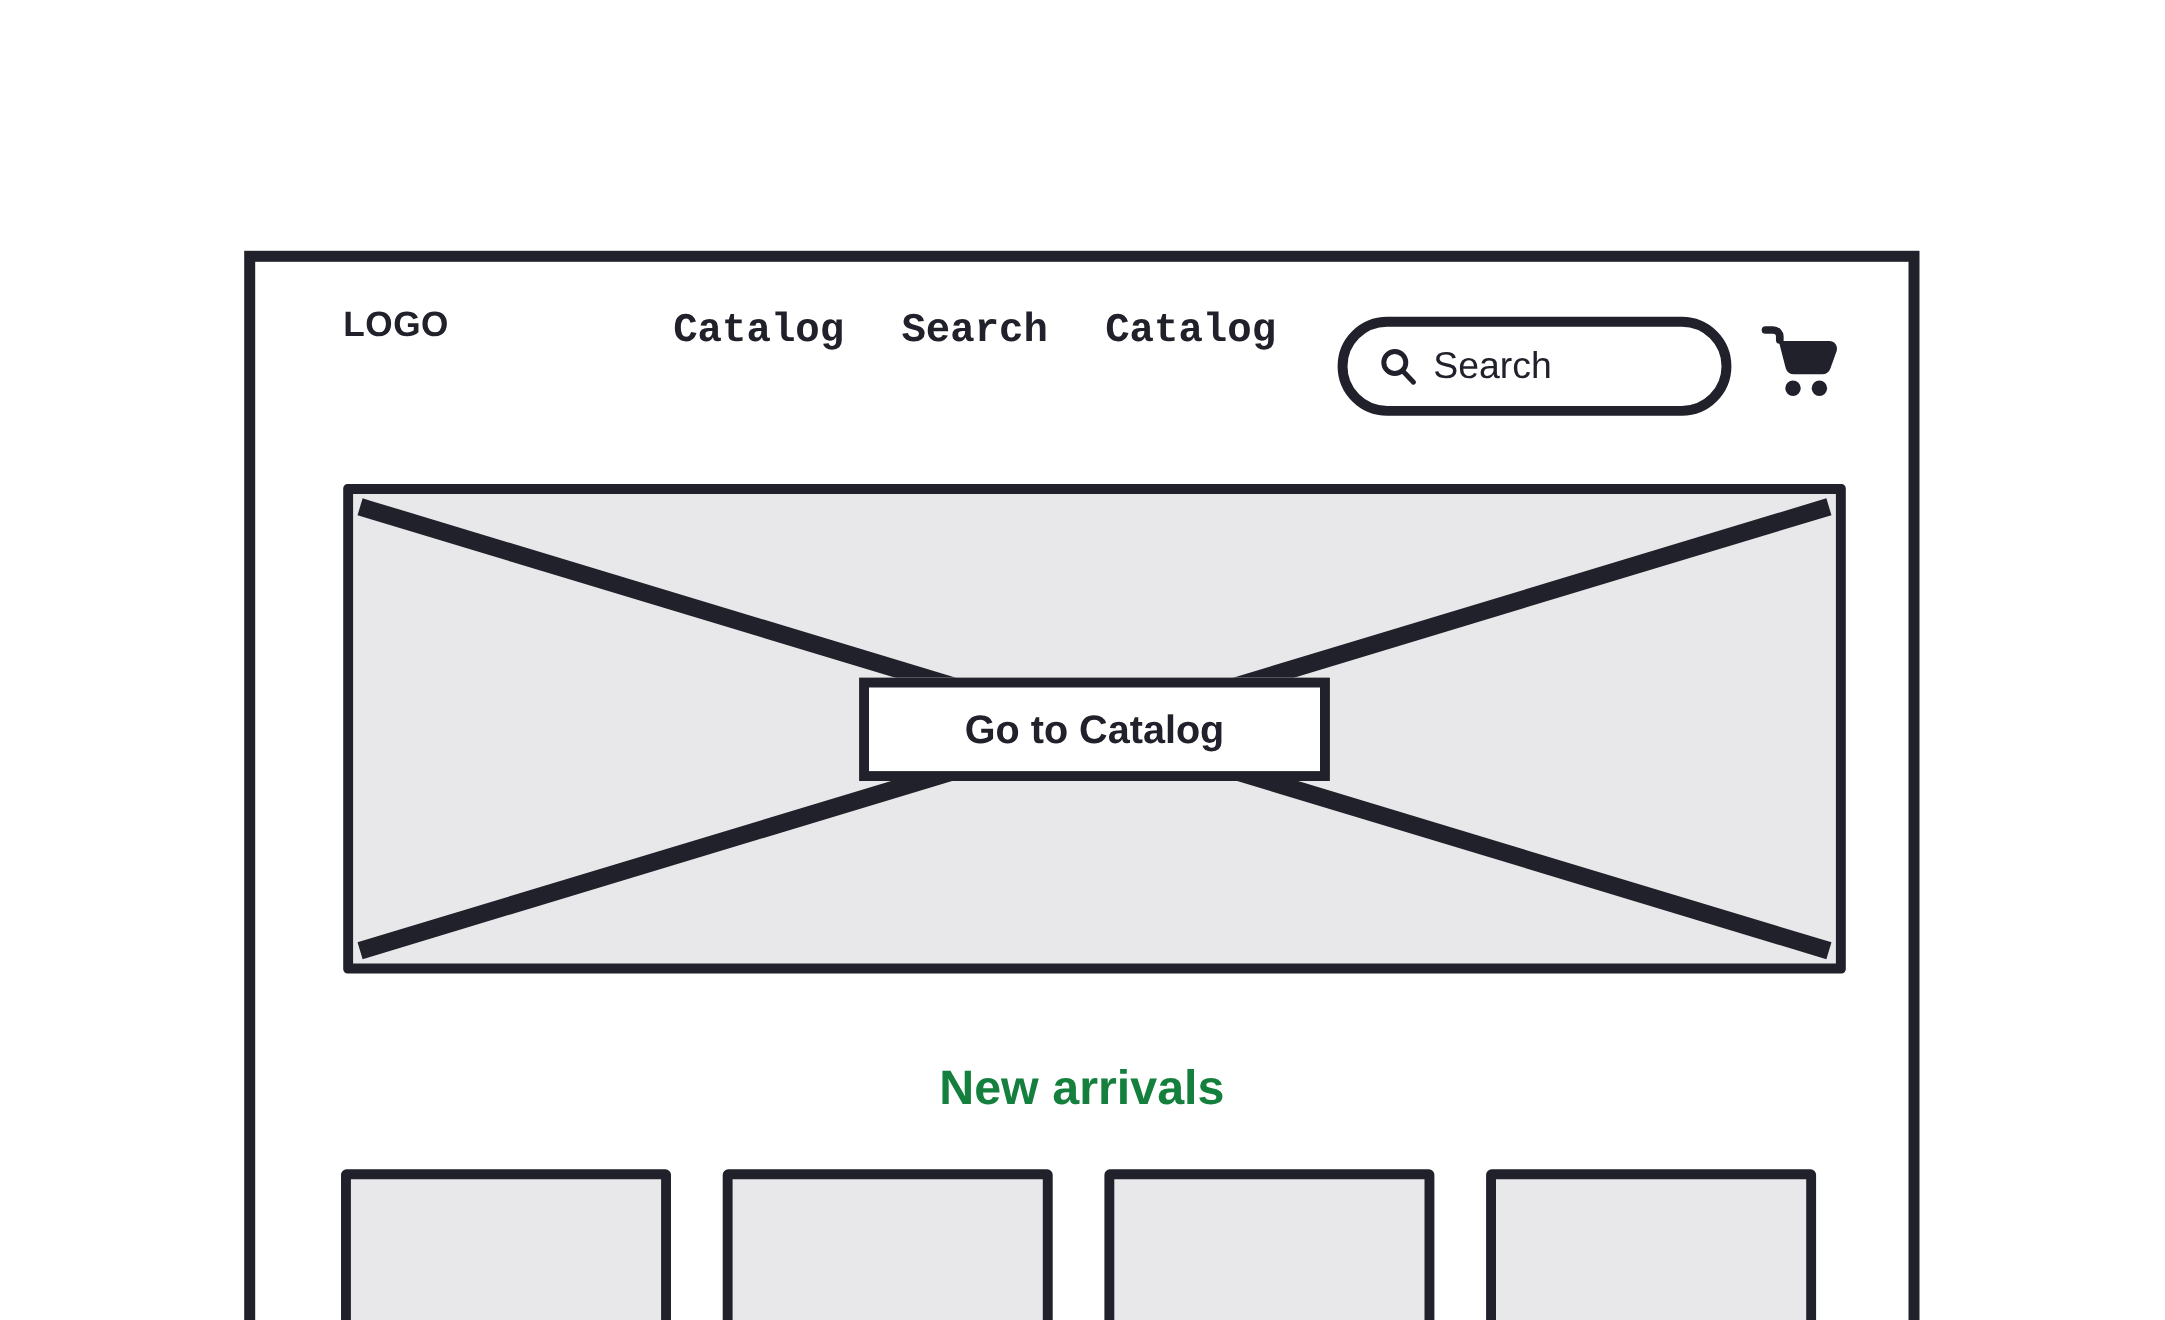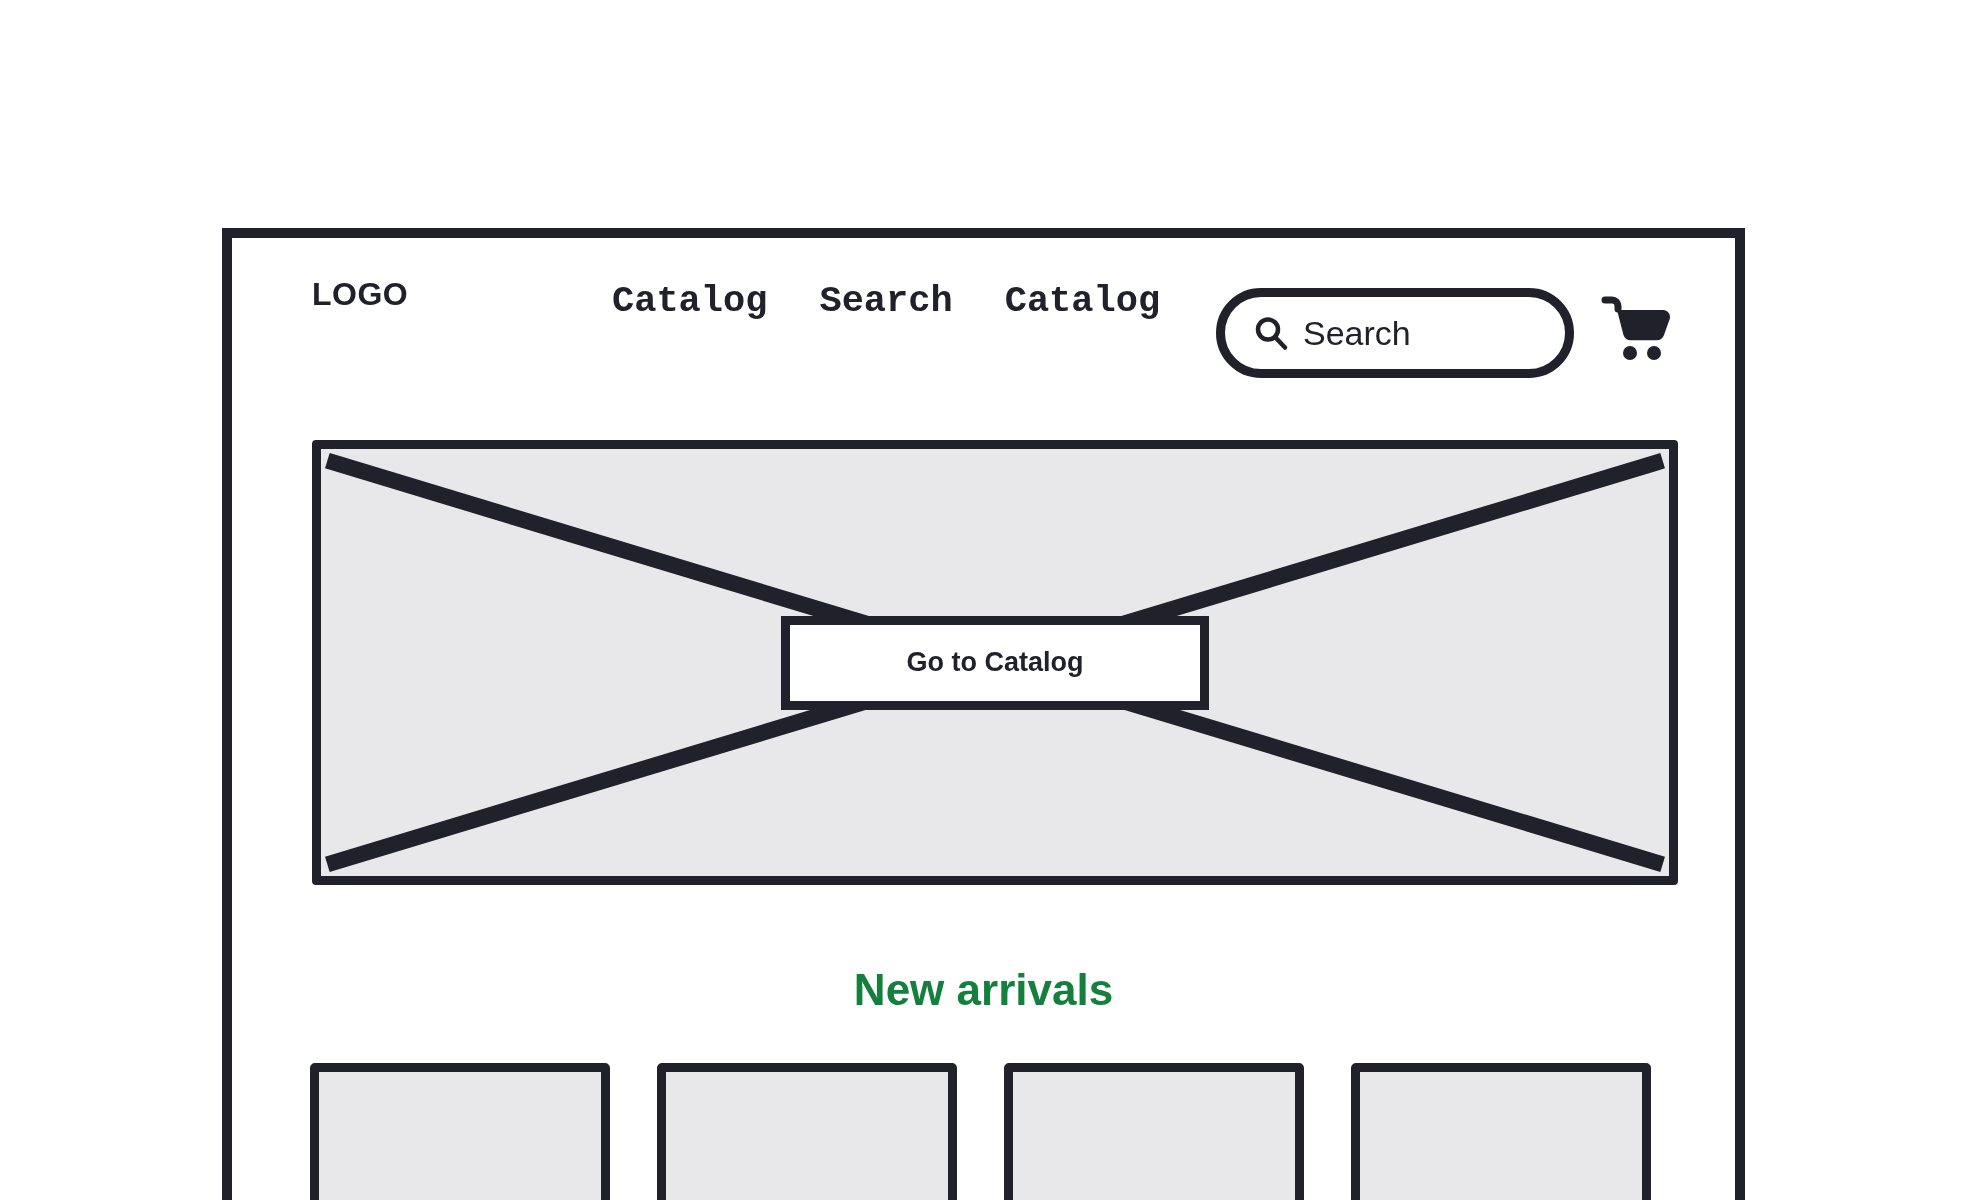--- a/index.html
+++ b/index.html
@@ -134,21 +134,21 @@
     height: 94px;
     box-sizing: border-box;
     border: 9px solid #21212b;
     background: #ffffff;
     display: flex;
     align-items: center;
     justify-content: center;
     cursor: pointer;
   }
   #hero-cta-label {
-    font-size: 27px;
+    font-size: 36px;
     font-weight: bold;
     color: #21212b;
   }
 
   
   #new-arrivals-heading {
     position: absolute;
     left: 0;
     top: 690px;
     width: 100%;

